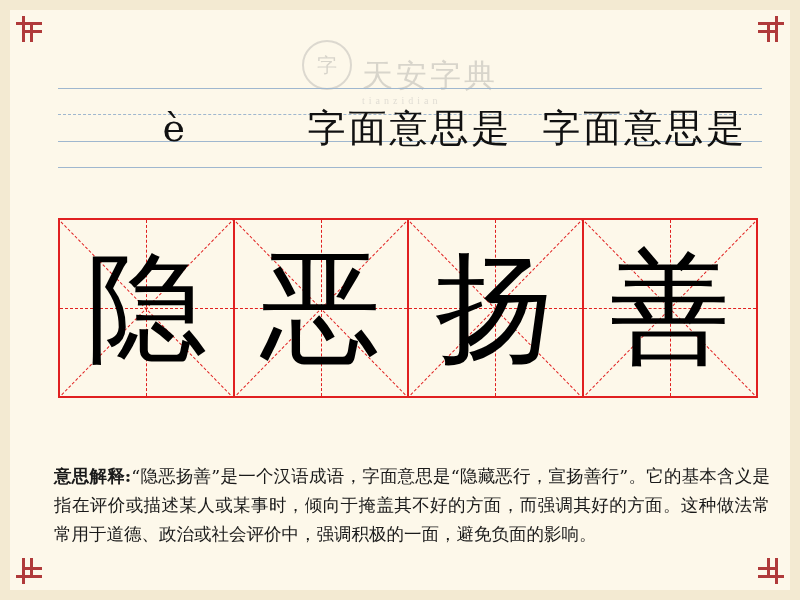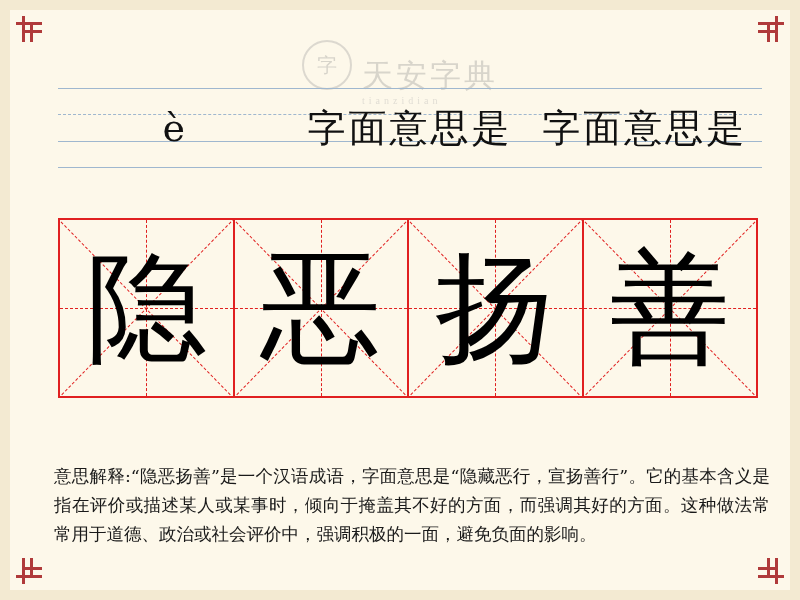--- a/index.html
+++ b/index.html
@@ -193,21 +193,21 @@
     left: 44px;
     top: 452px;
     width: 716px;
     font-size: 17.5px;
     line-height: 1.65;
     color: #1a1a1a;
     font-family: "DejaVu Serif", serif;
     text-align: justify;
   }
   .explain .label {
-    font-weight: normal;
+    font-weight: bold;
   }
 </style>
 </head>
 <body>
 
 <div class="page">
 
   <div class="corner tl">
     <span class="h1"></span>
       <span class="h2"></span>

